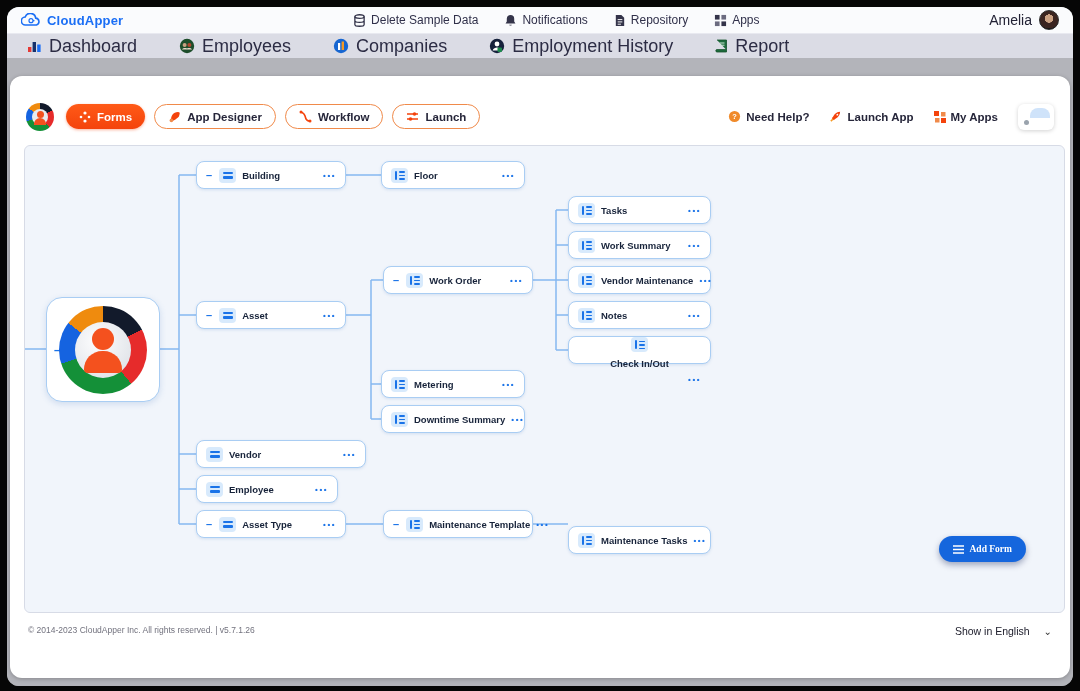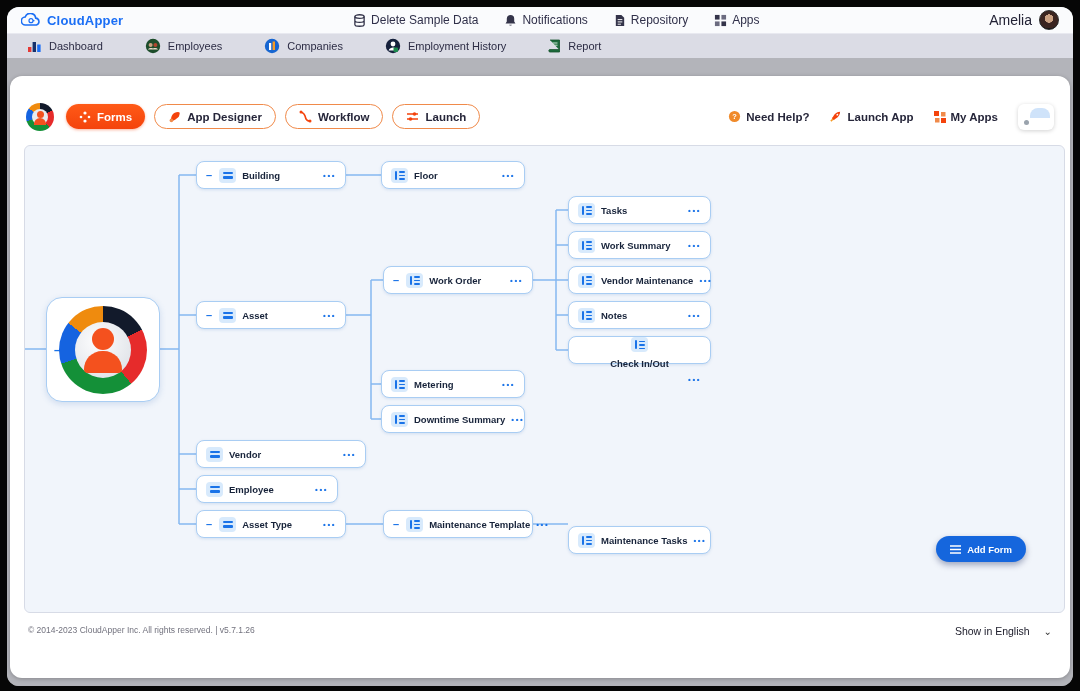--- a/index.html
+++ b/index.html
@@ -15,21 +15,21 @@
   .brand-name { color:#1a6ef5; font-weight:bold; font-size:13px; letter-spacing:.2px; }
   .top-menu { display:flex; align-items:center; gap:26px; }
   .top-item { display:flex; align-items:center; gap:5px; font-size:12px; color:#30304a; cursor:pointer; }
   .user { display:flex; align-items:center; gap:7px; font-size:14px; color:#222235; }
   .avatar { width:20px; height:20px; border-radius:50%;
             background:radial-gradient(circle at 50% 42%, #caa183 0 30%, #3a2420 31% 70%, #171513 71%);
             border:1px solid #2a2a2a; }
 
   
   .navbar { height:24px; background:#dbdce5; display:flex; align-items:center; gap:42px; padding:0 20px; }
-  .nav-item { display:flex; align-items:center; gap:7px; font-size:11px; color:#2c2c44; cursor:pointer; }
+  .nav-item { display:flex; align-items:center; gap:7px; font-size:18px; color:#2c2c44; cursor:pointer; }
 
   
   .page { position:absolute; top:51px; left:0; right:0; bottom:0; background:#b3b4ba; }
   .card { position:absolute; top:18px; left:3px; right:3px; height:602px;
           background:#ffffff; border-radius:12px; box-shadow:0 1px 4px rgba(0,0,0,.25); }
 
   
   .toolbar { height:81px; display:flex; align-items:center; padding:0 16px; }
   .app-logo { width:28px; height:28px; border-radius:50%; margin-right:12px; position:relative;
     background:conic-gradient(#121a2b 0deg 62deg,#e62b2b 62deg 138deg,#149038 138deg 252deg,#1563e0 252deg 308deg,#ef8b0e 308deg 360deg); }
@@ -76,21 +76,21 @@
   .donut::after { content:""; position:absolute; inset:16px; border-radius:50%;
     background:radial-gradient(circle at 40% 35%, #fdfdfe, #d9dde3); }
   .donut .p-head { position:absolute; left:50%; top:22px; width:22px; height:22px; margin-left:-11px;
     border-radius:50%; background:#f4511e; z-index:2; }
   .donut .p-body { position:absolute; left:50%; top:45px; width:38px; height:22px; margin-left:-19px;
     border-radius:19px 19px 4px 4px; background:#f4511e; z-index:2; }
 
   .float-btn { position:absolute; display:flex; align-items:center; gap:6px; height:26px; padding:0 14px;
     background:#1566dd; color:#fff; font-size:9.5px; font-weight:bold; border-radius:13px;
     box-shadow:0 3px 6px rgba(0,20,80,.35); cursor:pointer; white-space:nowrap; }
-  .float-btn.add { right:38px; top:390px; }
+  .float-btn.add { right:38px; top:390px;font-family:Liberation Serif, serif; }
   .float-btn.what { right:38px; top:425px; }
 
   
   .footer { position:absolute; left:0; right:0; top:537px; display:flex; align-items:flex-start;
             justify-content:space-between; padding:12px 18px 0 18px; }
   .copyright { font-size:8.5px; color:#72727e; }
   .lang { display:flex; align-items:center; gap:14px; font-size:10.5px; color:#20202e; cursor:pointer; }
   .lang .chev { font-size:10px; color:#333; }
 
   svg.ic { display:block; }

